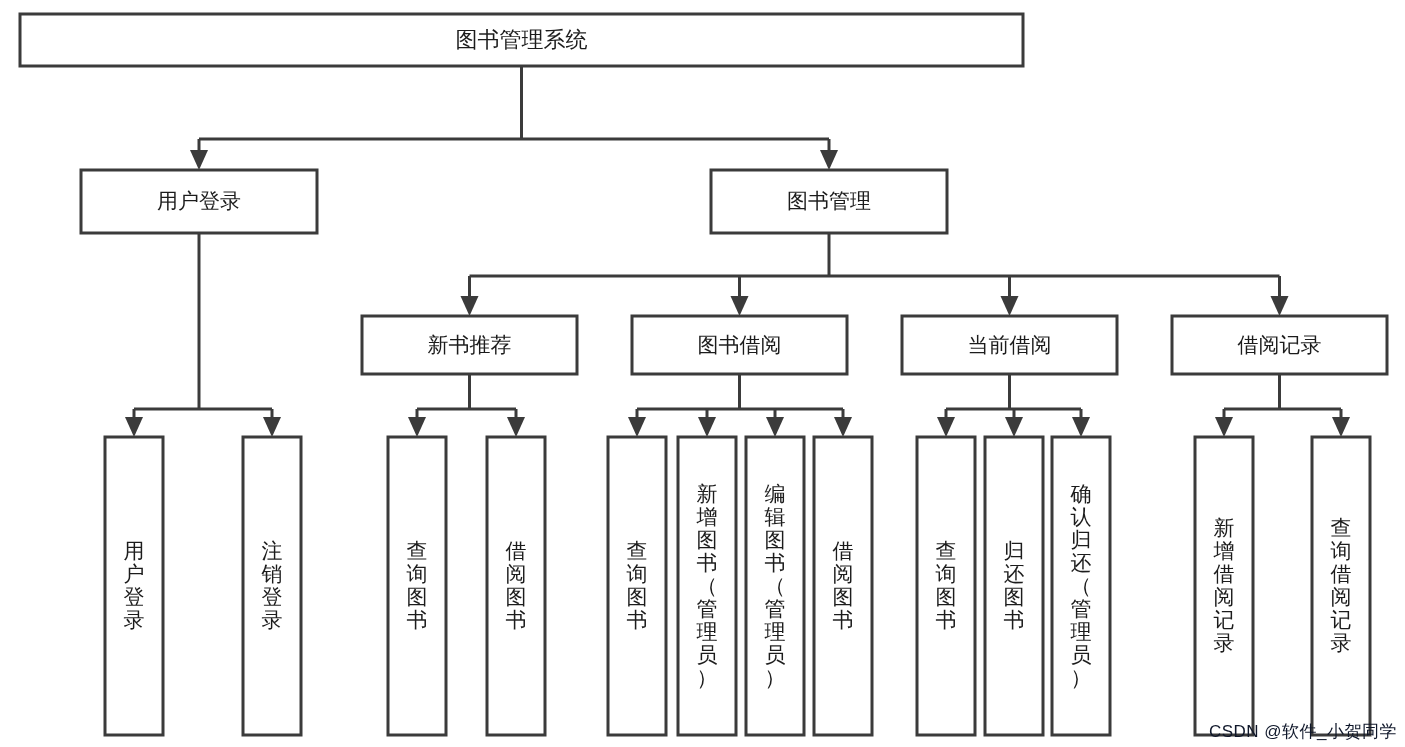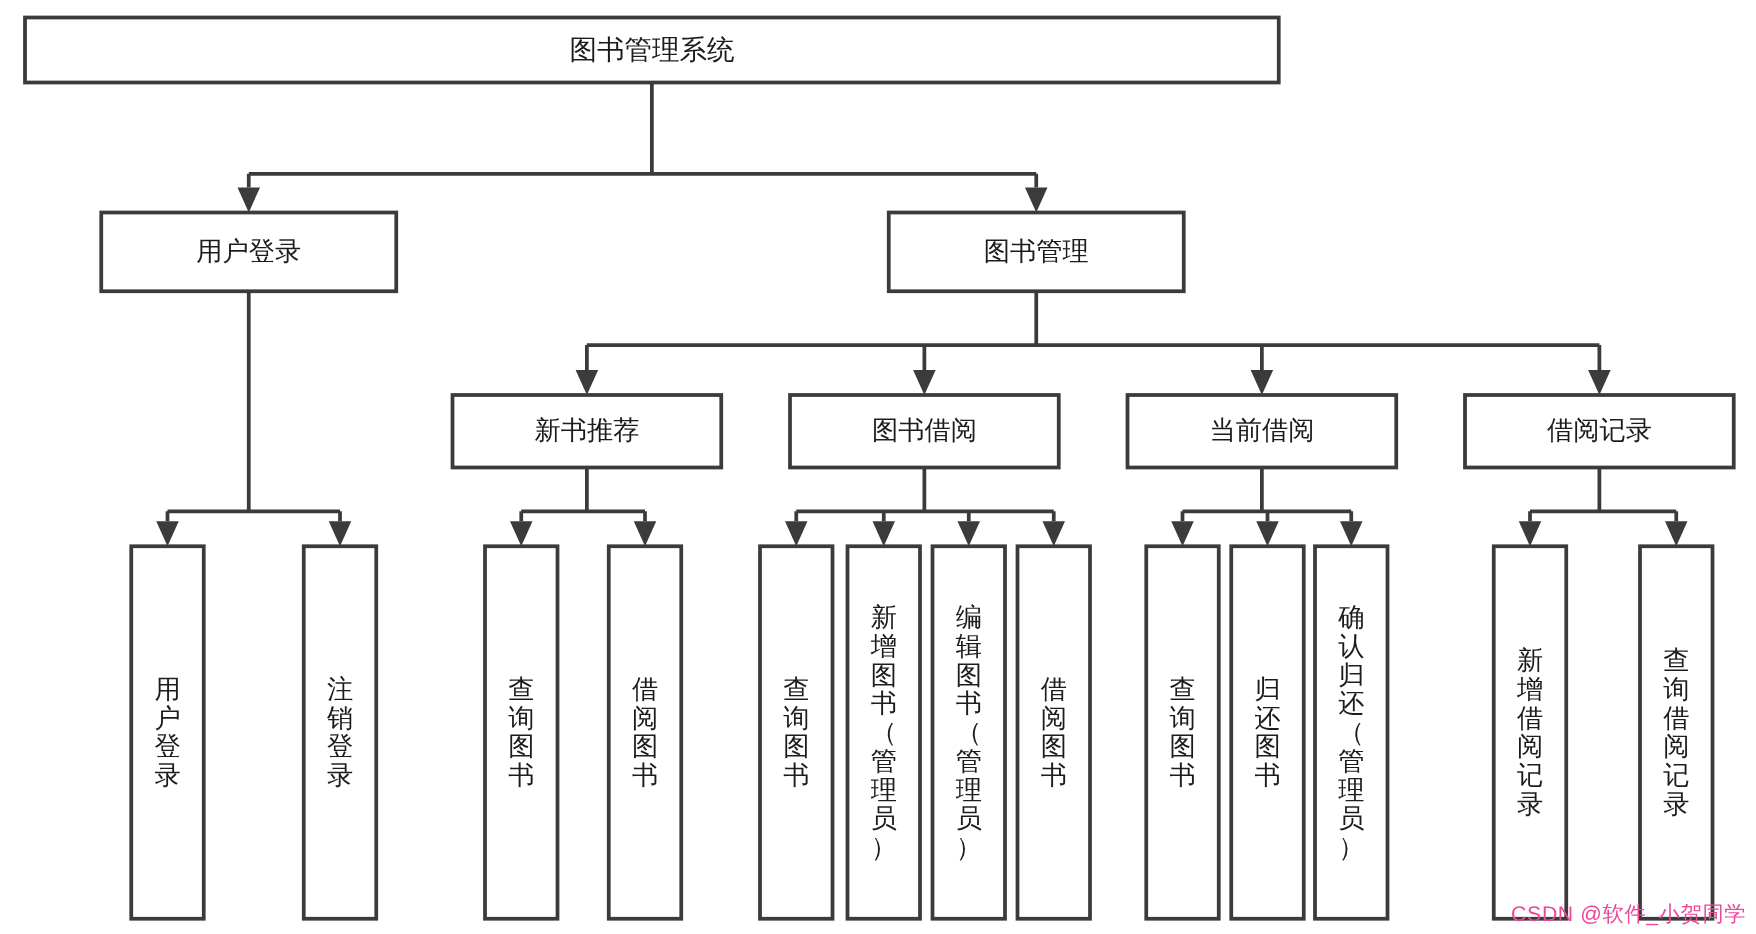--- a/index.html
+++ b/index.html
@@ -21,21 +21,21 @@
   }
   .node-label.root{font-size:22px;}
   .vtext{
     font-family:"Liberation Sans","DejaVu Sans",sans-serif;
     font-size:21px;fill:#1c1c1c;
     text-anchor:middle;
   }
   .watermark{
     position:absolute;right:8px;bottom:4px;
     font-family:"Liberation Sans","DejaVu Sans",sans-serif;
-    font-size:17px;color:#ec4899;letter-spacing:.5px;
+    font-size:17px;color:#0f172a;letter-spacing:.5px;
     white-space:nowrap;pointer-events:none;
   }
 </style>
 </head>
 <body>
 
 <div id="diagram-root">
   <svg id="flow" viewBox="0 0 1405 747">
     <g id="links-layer">
         <line x1="521.5" y1="66" x2="521.5" y2="139" class="link"></line>

